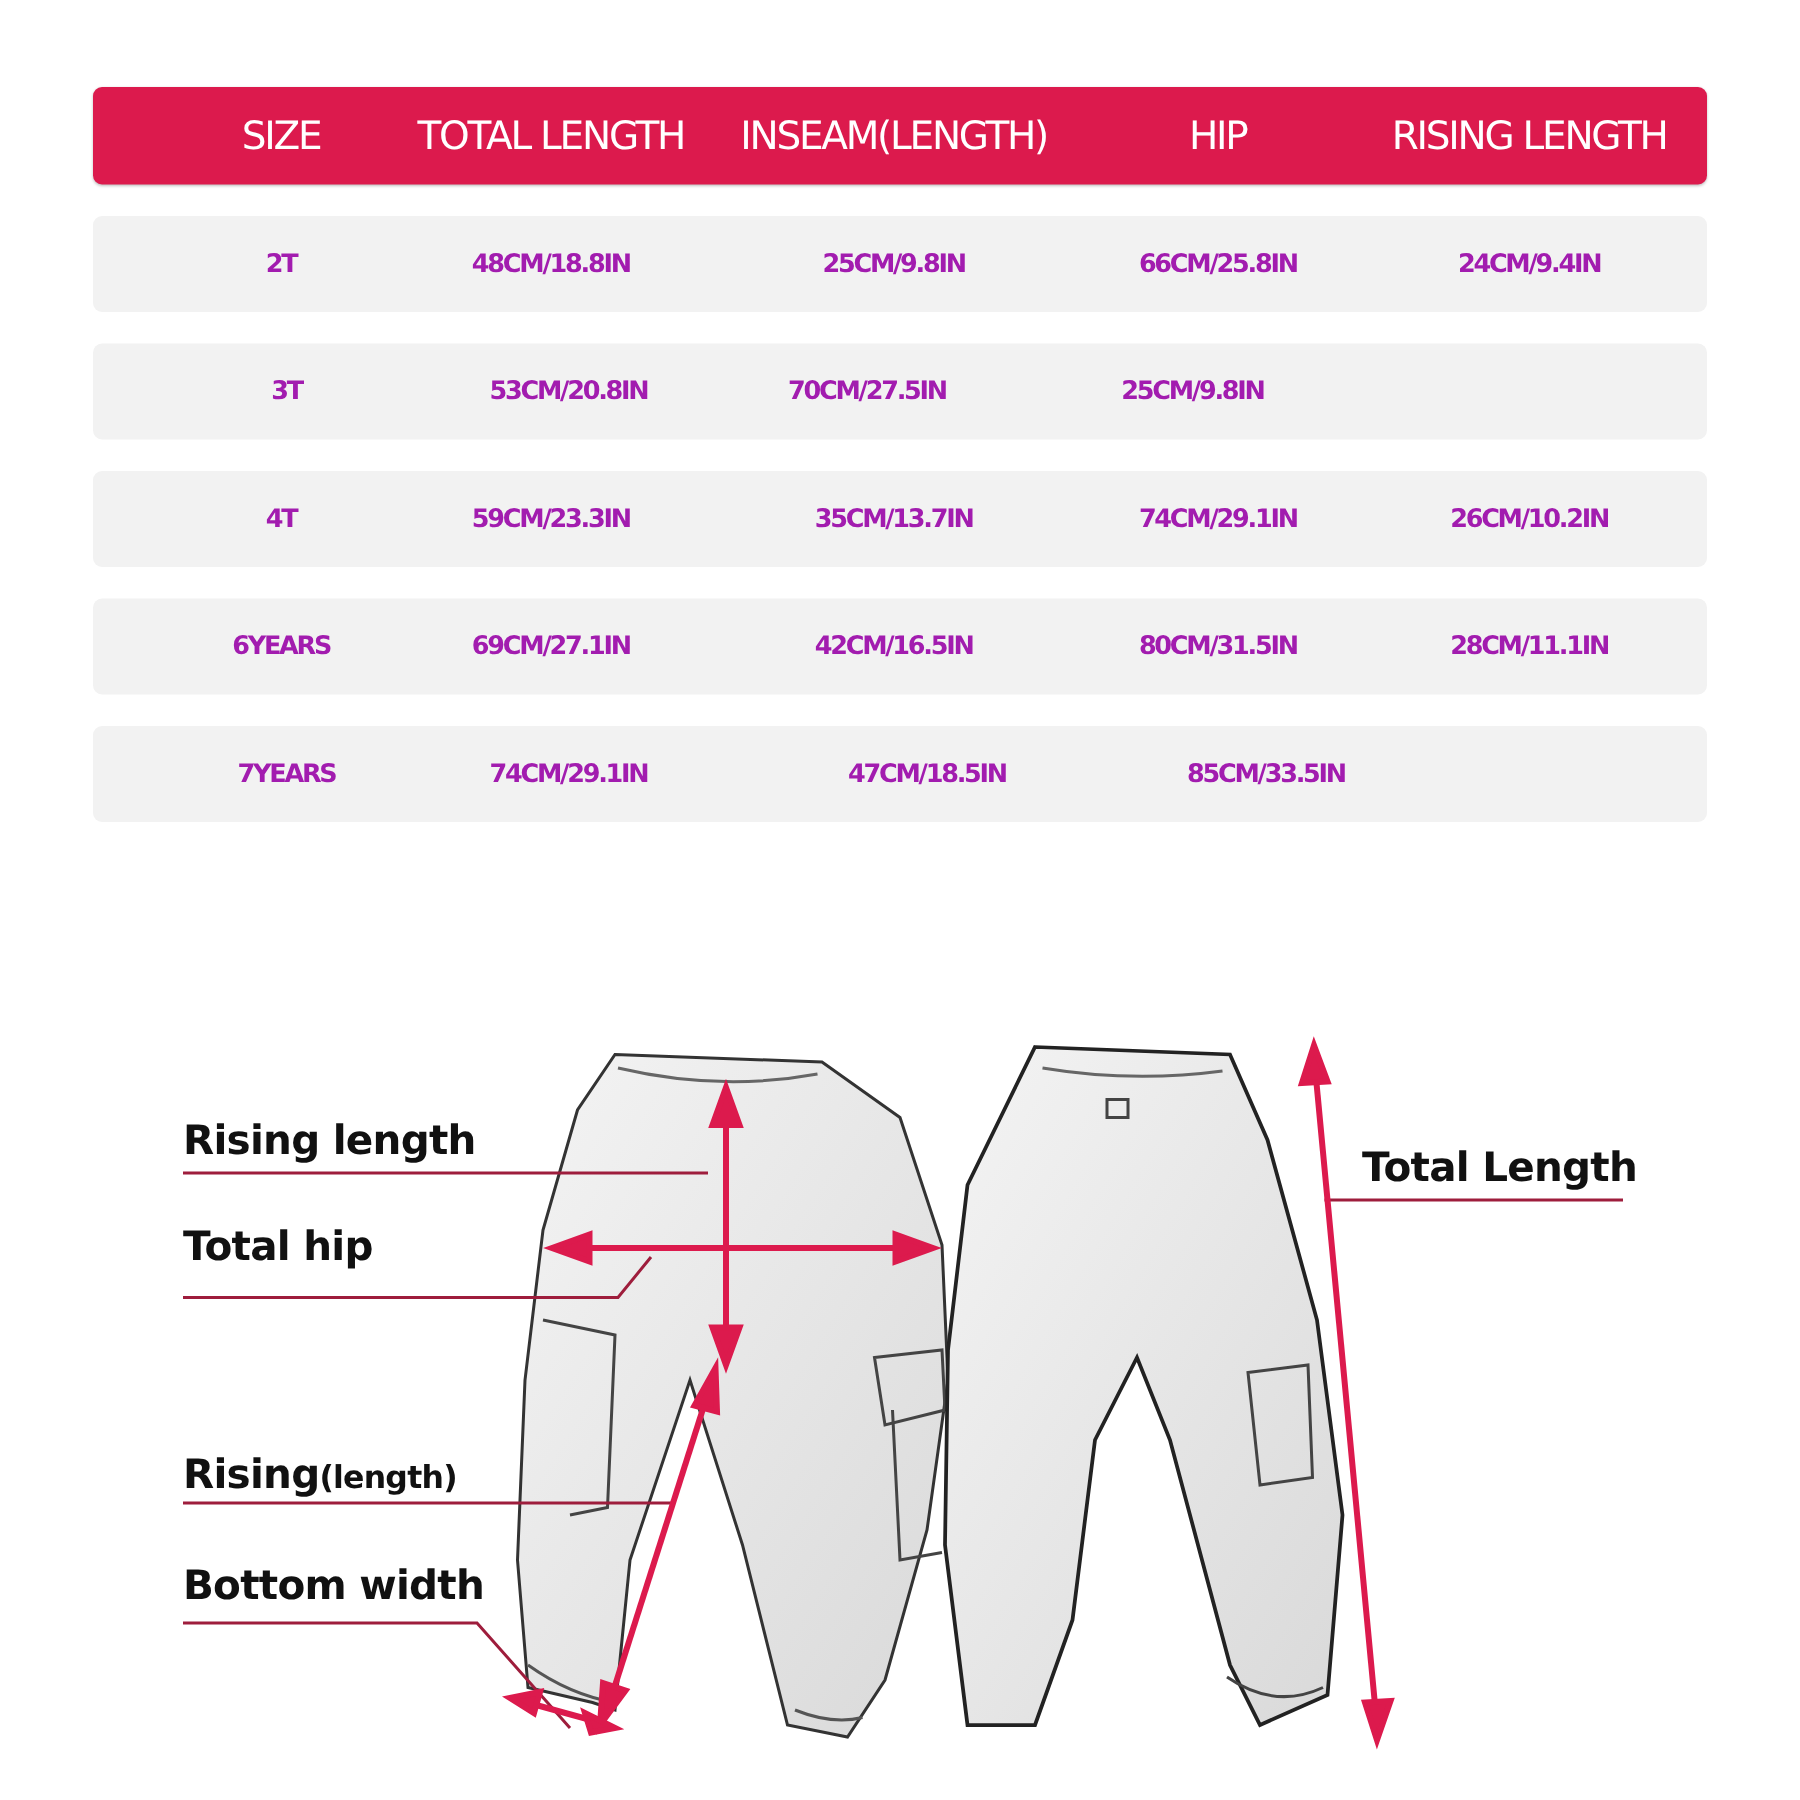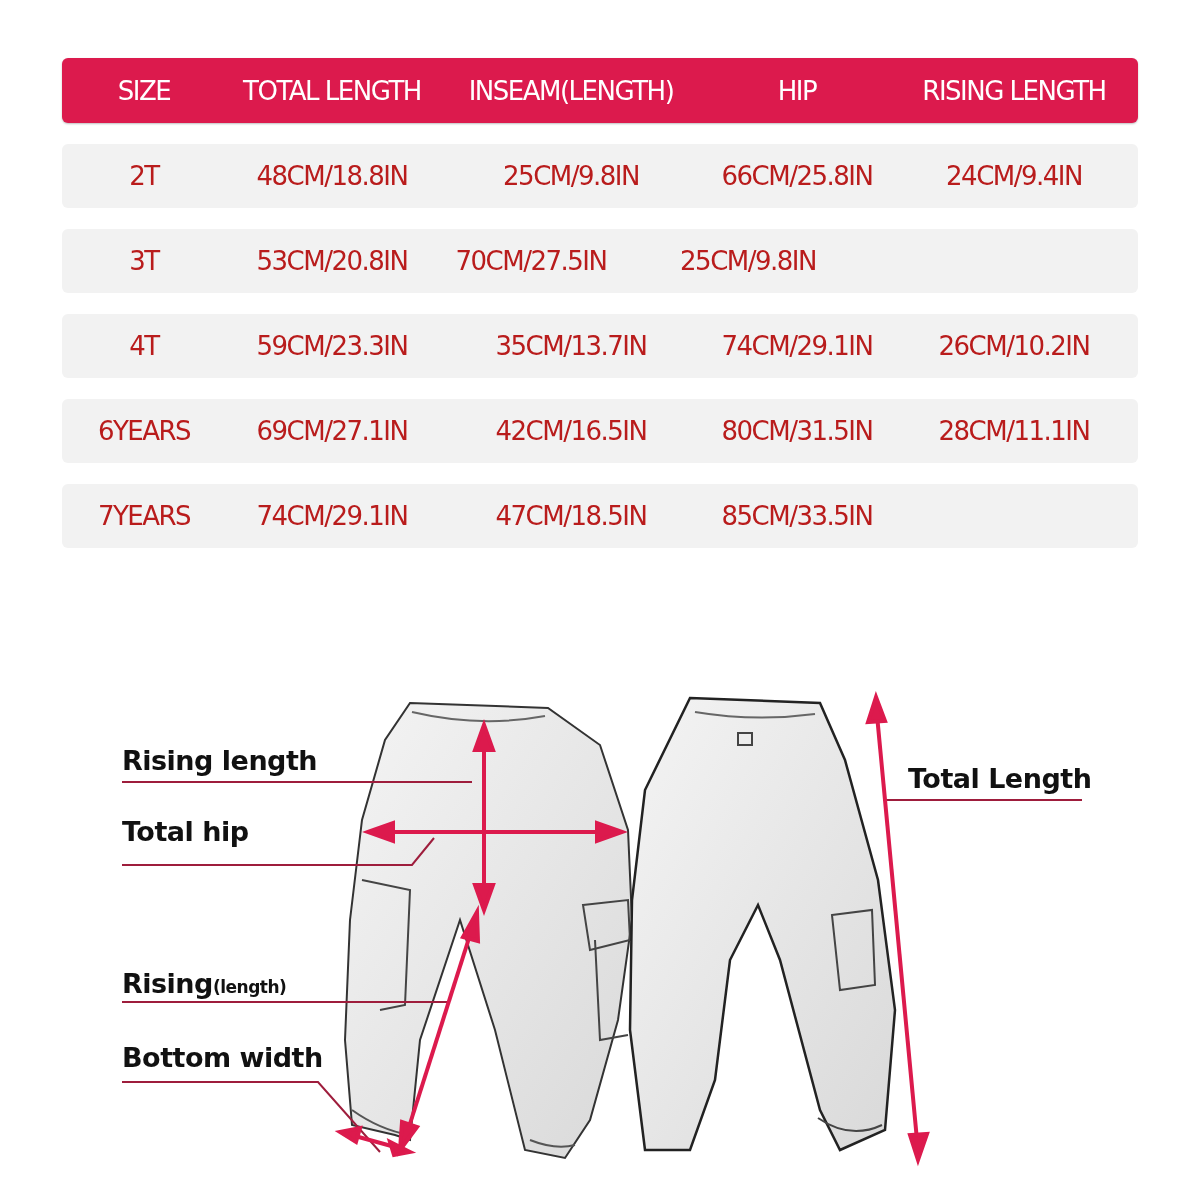--- a/index.html
+++ b/index.html
@@ -1,26 +1,26 @@
 <!DOCTYPE html>
 <html><head>
 <meta charset="utf-8">
 <style>
   html, body { margin:0; padding:0; background:#ffffff; }
   body { width:1200px; height:1200px; position:relative; overflow:hidden; font-family:"DejaVu Sans", sans-serif; color:#111; }
   .table { position:absolute; left:62px; top:58px; width:1076px; }
   .hdr { height:65px; background:#dc1a4d; border-radius:6px; display:flex; align-items:center; box-shadow:0 1px 2px rgba(0,0,0,0.25); }
   .hdr .cell { color:#fff; font-size:26px; letter-spacing:-1.5px; font-family:"DejaVu Sans", sans-serif; }
   .row { height:64px; background:#f2f2f2; border-radius:6px; display:flex; align-items:center; margin-top:21px; }
-  .row .cell { font-size:26px; letter-spacing:-1.5px; color:#b91c1c; }
+  .row .cell { font-size:17px; letter-spacing:-1.5px; color:#a21caf;font-weight:bold; }
   .cell { text-align:center; white-space:nowrap; }
-  .c0 { width:164px; } .c1 { width:212px; } .c2 { width:266px; } .c3 { width:186px; } .c4 { width:248px; }
+  .c0 { width:164px;margin-left:47px; } .c1 { width:212px; } .c2 { width:266px; } .c3 { width:186px; } .c4 { width:248px; }
   .diagram { position:absolute; left:0; top:650px; width:1200px; height:550px; }
   .label { position:absolute; font-weight:bold; font-size:27px; color:#111; letter-spacing:-0.5px; white-space:nowrap; }
-  .label small { font-size:17px; font-weight:bold; }
+  .label small { font-size:21px; font-weight:bold; }
 </style>
 </head>
 <body>
 
 <div class="table">
   <div class="hdr">
     <div class="cell c0">SIZE</div>
     <div class="cell c1">TOTAL LENGTH</div>
     <div class="cell c2">INSEAM(LENGTH)</div>
     <div class="cell c3">HIP</div>

